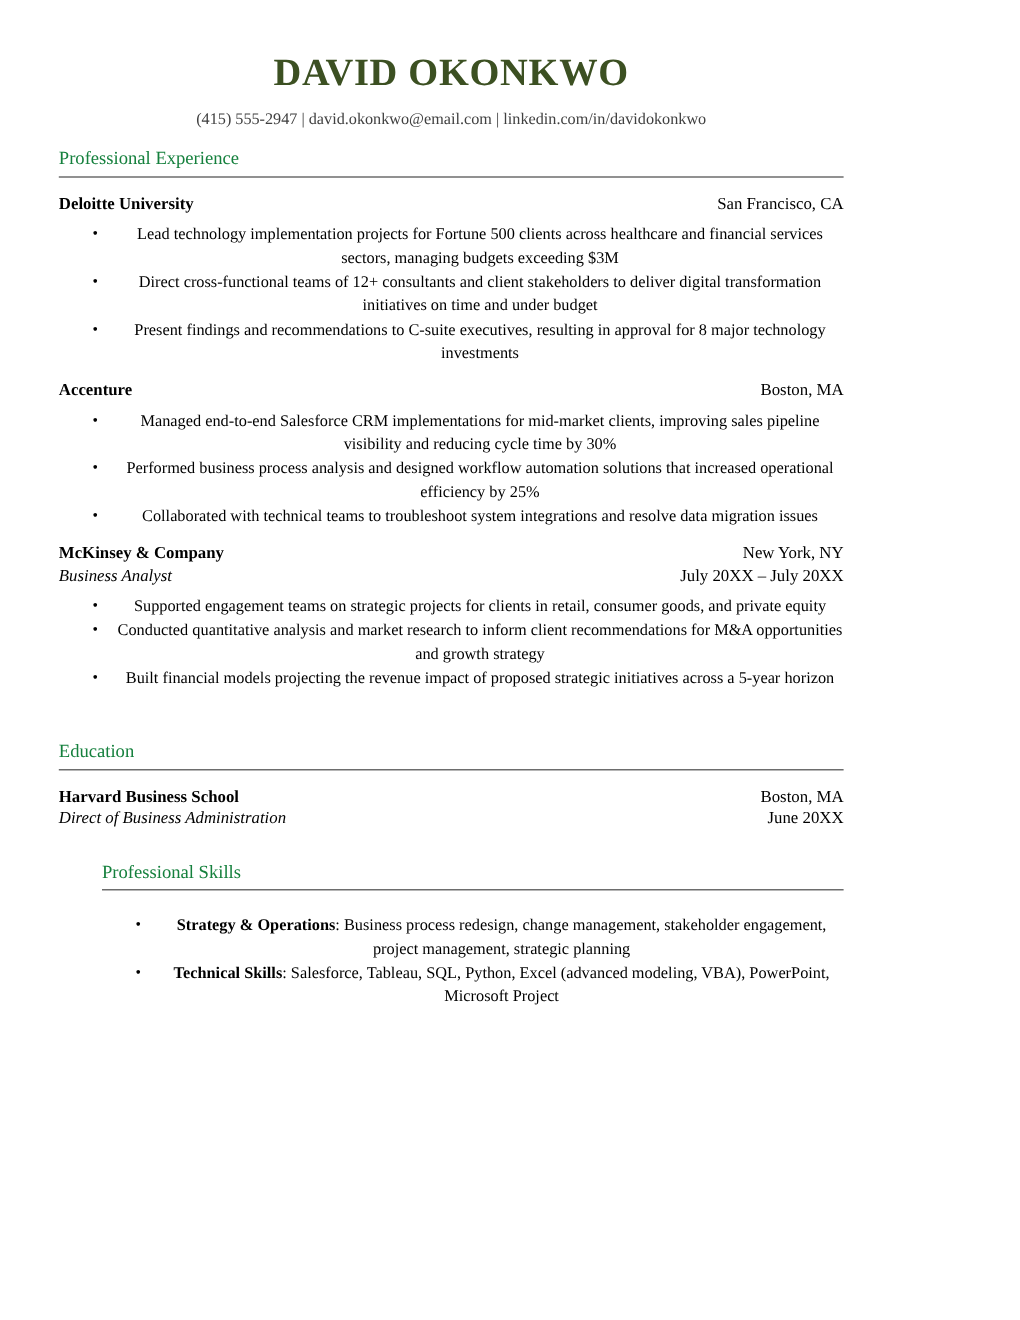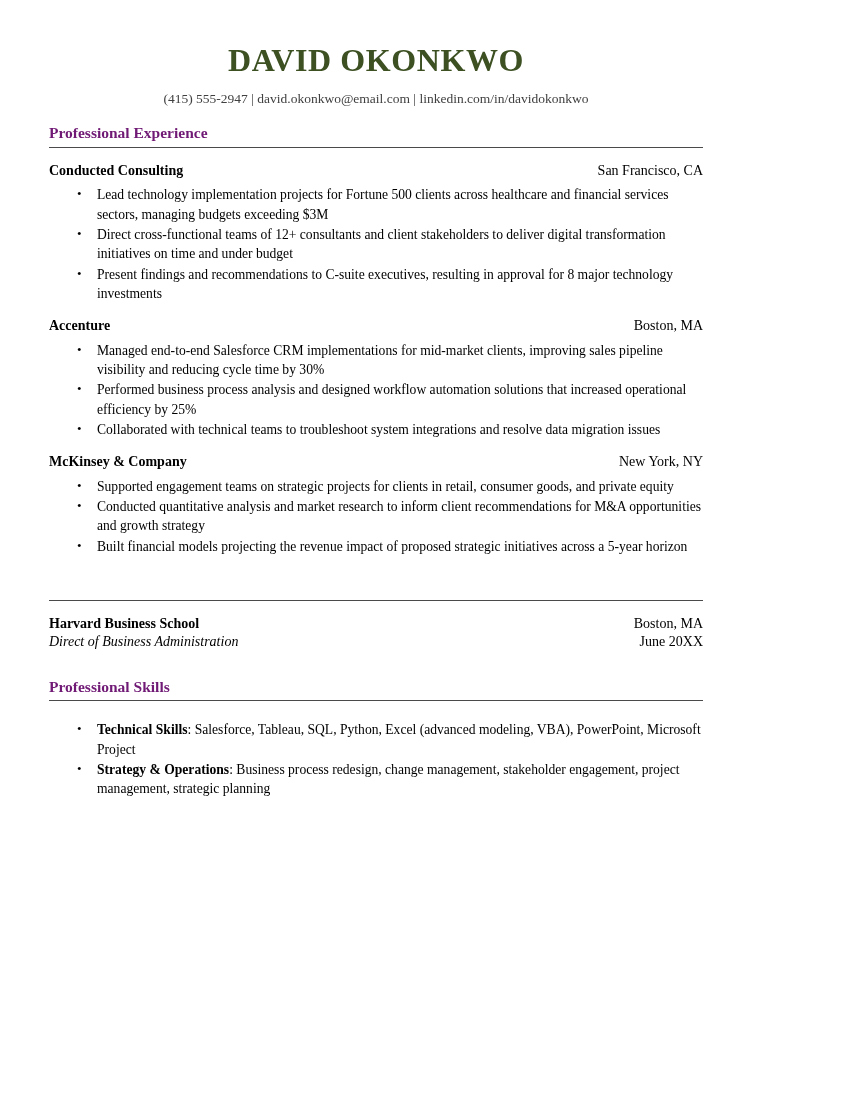--- a/index.html
+++ b/index.html
@@ -41,26 +41,26 @@
     color: #404040;
     margin-top: 11px;
     line-height: 1.3;
   }
 
   
   .section {
     margin-top: 17px;
   }
   .section.education-section { margin-top: 44px; }
-  .section.skills-section { margin-top: 26px; }
+  .section.skills-section { margin-top: 26px; margin-left: 36px; }
 
   .section-title {
     font-size: 15.5px;
-    font-weight: bold;
-    color: #701a75;
+    font-weight: normal;
+    color: #15803d;
     line-height: 1.2;
     margin: 0;
   }
   .section-rule {
     border: 0;
     border-top: 1.4px solid #4a4a4a;
     margin: 4px 0 0 0;
     width: 100%;
   }
 
@@ -92,20 +92,21 @@
     font-size: 14px;
     text-align: right;
     white-space: nowrap;
   }
 
   
   .bullets {
     list-style: none;
     margin: 5px 0 0 0;
     padding: 0;
+    text-align: center;
   }
   .bullets li {
     position: relative;
     padding-left: 48px;
     font-size: 13.6px;
     line-height: 1.42;
     margin-bottom: 1px;
   }
   .bullets li::before {
     content: "\2022";
@@ -138,21 +139,21 @@
     <h1 class="candidate-name">DAVID OKONKWO</h1>
     <div class="contact-line">(415) 555-2947 | david.okonkwo@email.com | linkedin.com/in/davidokonkwo</div>
   </div>
 
   <div class="section experience-section">
     <h2 class="section-title">Professional Experience</h2>
     <hr class="section-rule">
 
     <div class="entry">
       <div class="entry-row">
-        <span class="org-name">Conducted Consulting</span>
+        <span class="org-name">Deloitte University</span>
         <span class="org-location">San Francisco, CA</span>
       </div>
       <ul class="bullets">
         <li>Lead technology implementation projects for Fortune 500 clients across healthcare and financial services sectors, managing budgets exceeding $3M</li>
         <li>Direct cross-functional teams of 12+ consultants and client stakeholders to deliver digital transformation initiatives on time and under budget</li>
         <li>Present findings and recommendations to C-suite executives, resulting in approval for 8 major technology investments</li>
       </ul>
     </div>
 
     <div class="entry">
@@ -165,47 +166,52 @@
         <li>Performed business process analysis and designed workflow automation solutions that increased operational efficiency by 25%</li>
         <li>Collaborated with technical teams to troubleshoot system integrations and resolve data migration issues</li>
       </ul>
     </div>
 
     <div class="entry">
       <div class="entry-row">
         <span class="org-name">McKinsey &amp; Company</span>
         <span class="org-location">New York, NY</span>
       </div>
+      <div class="entry-row">
+        <span class="role-title">Business Analyst</span>
+        <span class="role-dates">July 20XX – July 20XX</span>
+      </div>
       <ul class="bullets">
         <li>Supported engagement teams on strategic projects for clients in retail, consumer goods, and private equity</li>
         <li>Conducted quantitative analysis and market research to inform client recommendations for M&amp;A opportunities and growth strategy</li>
         <li>Built financial models projecting the revenue impact of proposed strategic initiatives across a 5-year horizon</li>
       </ul>
     </div>
   </div>
 
   <div class="section education-section">
+    <h2 class="section-title">Education</h2>
     <hr class="section-rule">
 
     <div class="entry">
       <div class="entry-row">
         <span class="org-name">Harvard Business School</span>
         <span class="org-location">Boston, MA</span>
       </div>
       <div class="entry-row">
         <span class="role-title">Direct of Business Administration</span>
         <span class="role-dates">June 20XX</span>
       </div>
     </div>
 
   </div>
 
   <div class="section skills-section">
     <h2 class="section-title">Professional Skills</h2>
     <hr class="section-rule">
 
     <ul class="bullets skills-list">
+      <li><span class="lead-label">Strategy &amp; Operations</span><span>: Business process redesign, change management, stakeholder engagement, project management, strategic planning</span></li>
       <li><span class="lead-label">Technical Skills</span><span>: Salesforce, Tableau, SQL, Python, Excel (advanced modeling, VBA), PowerPoint, Microsoft Project</span></li>
-      <li><span class="lead-label">Strategy &amp; Operations</span><span>: Business process redesign, change management, stakeholder engagement, project management, strategic planning</span></li>
     </ul>
   </div>
 
 </div>
 
 </body></html>

